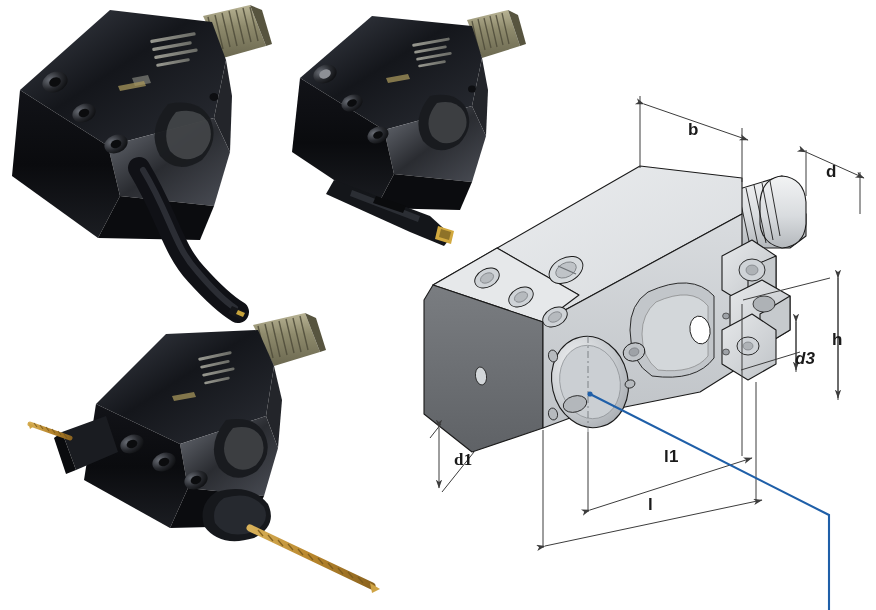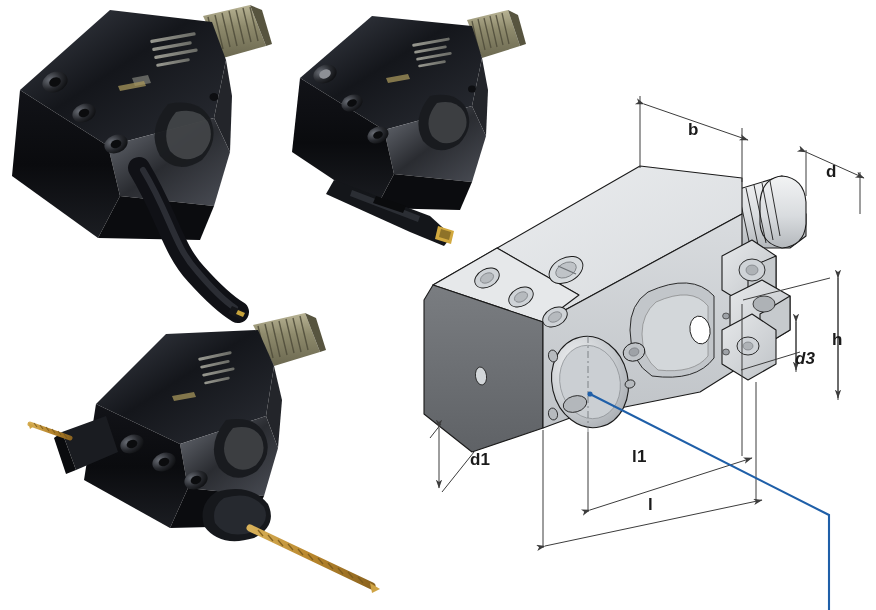--- a/index.html
+++ b/index.html
@@ -373,17 +373,17 @@
     <g>
       <path d="M590 394 L829 515 L829 610" stroke="#1f5fa8" stroke-width="2.1" fill="none" stroke-linejoin="miter"></path>
       <circle cx="590" cy="394" r="2.6" fill="#1f5fa8"></circle>
     </g>
   </svg>
 
   <div class="dimlabel" style="left:688px;top:121px;">b</div>
   <div class="dimlabel" style="left:826px;top:163px;">d</div>
   <div class="dimlabel" style="left:832px;top:331px;">h</div>
   <div class="dimlabel" style="left:795px;top:350px;font-style:italic;">d3</div>
-  <div class="dimlabel" style="left:470px;top:451px;">d1</div>
-  <div class="dimlabel" style="left:632px;top:448px;">l1</div>
+  <div class="dimlabel" style="left:454px;top:451px;font-family:Liberation Serif, serif;">d1</div>
+  <div class="dimlabel" style="left:664px;top:448px;">l1</div>
   <div class="dimlabel" style="left:648px;top:496px;">l</div>
 
 </div>
 
 </body></html>

